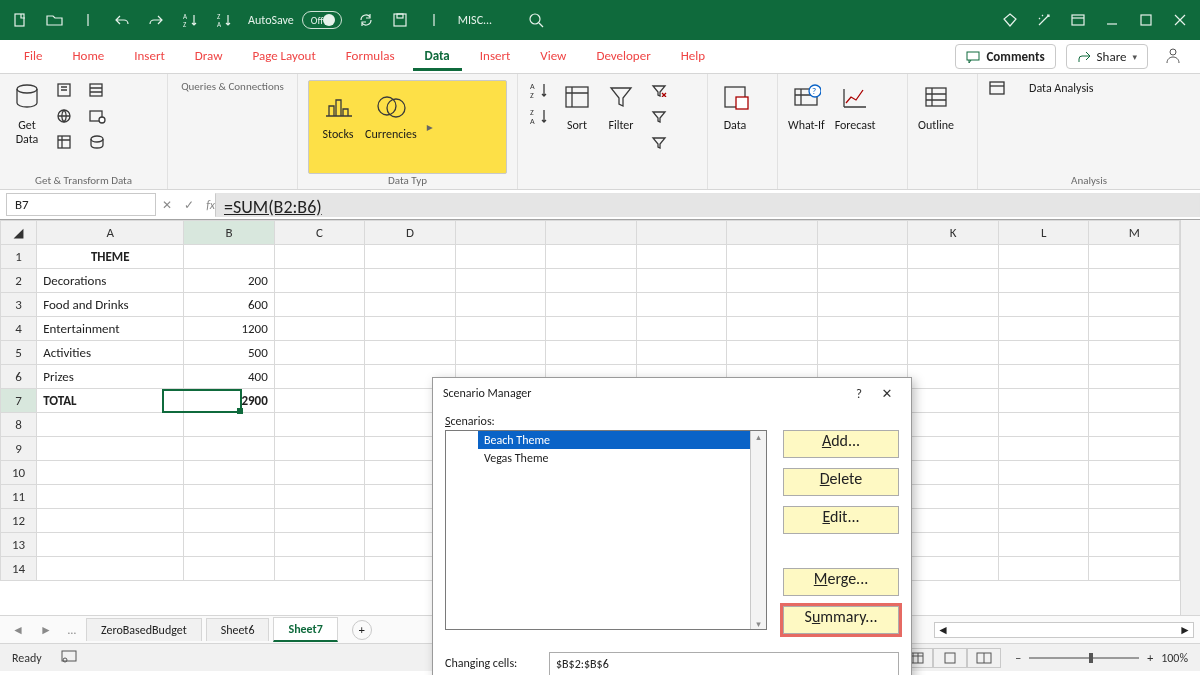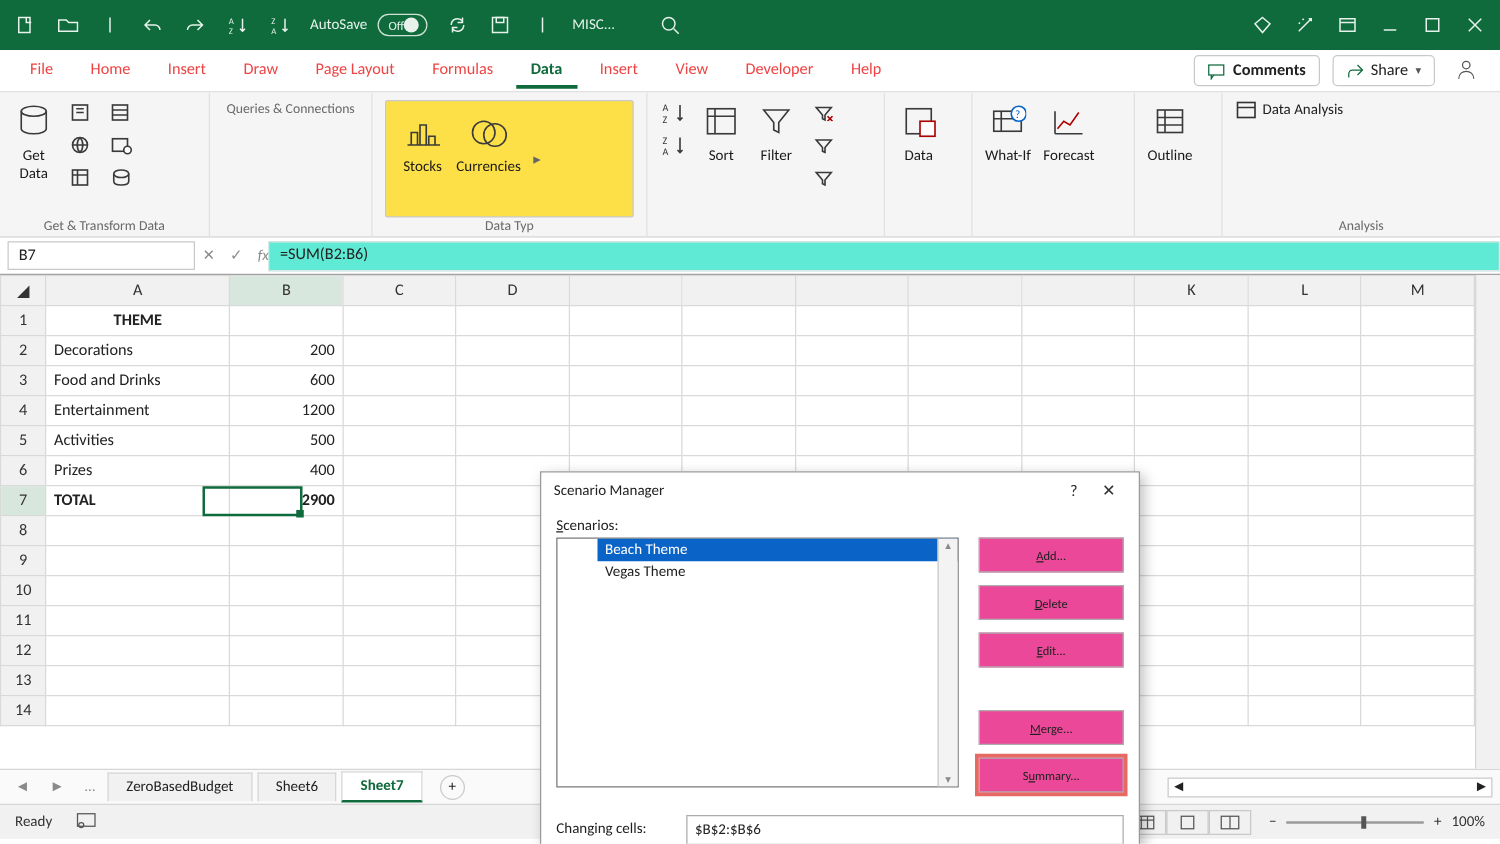--- a/index.html
+++ b/index.html
@@ -21,26 +21,26 @@
 .comments-btn,.share-btn{border:1px solid #c9c9c9;border-radius:4px;padding:4px 10px;display:flex;align-items:center;gap:6px;font-size:13px;}
 .ribbon{height:116px;background:#f5f5f5;border-bottom:1px solid #d6d6d6;display:flex;align-items:stretch;}
 .ribbon .rgrp{border-right:1px solid #e1e1e1;display:flex;flex-direction:column;justify-content:space-between;padding:6px 10px 2px 10px;}
 .ribbon .rgrp .lbl{text-align:center;color:#6a6a6a;font-size:11px;}
 .ribbon .icons{display:flex;gap:10px;align-items:flex-start;flex:1;}
 .ribbon .big{display:flex;flex-direction:column;align-items:center;gap:4px;font-size:12px;color:#1a1a1a;}
 .ribbon .big .ic{width:34px;height:34px;display:flex;align-items:center;justify-content:center;}
 .ribbon .col{display:flex;flex-direction:column;gap:6px;}
 .ribbon .small{width:22px;height:20px;display:flex;align-items:center;justify-content:center;}
 .ribbon svg{stroke:#3a3a3a;fill:none;stroke-width:1.3;}
-.analysis-link{display:flex;align-items:center;gap:4px;font-size:12px;}
+.analysis-link{display:flex;align-items:center;gap:23px;font-size:12px;}
 .formula-row{height:30px;display:flex;align-items:center;border-bottom:1px solid #a3a3a3;justify-content:center;}
 .namebox{width:150px;border:1px solid #c9c9c9;margin:0 6px;padding:3px 8px;font-size:13px;background:#fff;}
 .fx-area{display:flex;align-items:center;gap:12px;color:#8a8a8a;}
 .fx-area .fx{font-style:italic;}
-.formula-input{flex:1;border:1px solid #e4e4e4;border-left:1px solid #c9c9c9;height:24px;padding:2px 8px;font-size:13px;background:#5eead4;}
+.formula-input{flex:1;border:1px solid #e4e4e4;border-left:1px solid #c9c9c9;height:24px;padding:2px 8px;font-size:18px;background:#e5e5e5;text-decoration:underline;}
 .sheet-area{position:relative;height:395px;display:flex;}
 .grid{flex:1;overflow:hidden;position:relative;}
 table.cells{border-collapse:collapse;width:100%;table-layout:fixed;}
 table.cells th,table.cells td{border:1px solid #d9d9d9;height:24px;padding:0 6px;font-size:13px;text-align:left;background:#fff;overflow:hidden;white-space:nowrap;}
 table.cells th{background:#f1f1f1;text-align:center;font-weight:normal;color:#333;}
 table.cells .rowh{width:30px;text-align:center;background:#f1f1f1;}
 table.cells td.num{text-align:right;}
 table.cells tr.r7 .rowh,table.cells th.colB{background:#d8e7dd;}
 .sel-cell{position:absolute;border:2px solid #0f6a3c;pointer-events:none;}
 .sel-cell .handle{position:absolute;right:-3px;bottom:-3px;width:6px;height:6px;background:#0f6a3c;}
@@ -63,21 +63,21 @@
 .dialog .dtitle .sp{flex:1;}
 .dialog .dtitle .dctrl{width:28px;text-align:center;color:#333;font-size:13px;}
 .dialog .body{padding:4px 12px 10px 12px;}
 .dialog .lab{font-size:12px;margin:2px 0;}
 .scenario-row{display:flex;gap:16px;}
 .listbox{flex:1;height:200px;border:1px solid #7a7a7a;background:#fff;position:relative;}
 .listbox .item{padding:2px 6px;font-size:12px;margin-left:32px;}
 .listbox .item.selected{background:#0a63c7;color:#fff;}
 .listbox .lvs{position:absolute;right:0;top:0;width:16px;height:100%;border-left:1px solid #c9c9c9;background:#f3f3f3;display:flex;flex-direction:column;justify-content:space-between;align-items:center;color:#8a8a8a;font-size:9px;}
 .btncol{width:116px;display:flex;flex-direction:column;gap:10px;}
-.dbtn{height:28px;border:1px solid #acacac;background:#ec4899;font-size:10px;display:flex;align-items:center;justify-content:center;}
+.dbtn{height:28px;border:1px solid #acacac;background:#fef9c3;font-size:16px;display:flex;justify-content:center;}
 .dbtn u{text-decoration:underline;}
 .dbtn.hl{outline:3px solid #e66a63;outline-offset:0;}
 .field-row{display:flex;gap:10px;margin-top:18px;align-items:flex-start;}
 .field-row .flabel{width:94px;font-size:12px;padding-top:4px;}
 .field-row .fval{flex:1;border:1px solid #acacac;padding:4px 6px;font-size:12px;}
 </style>
 </head>
 <body>
 
 <div class="titlebar">

